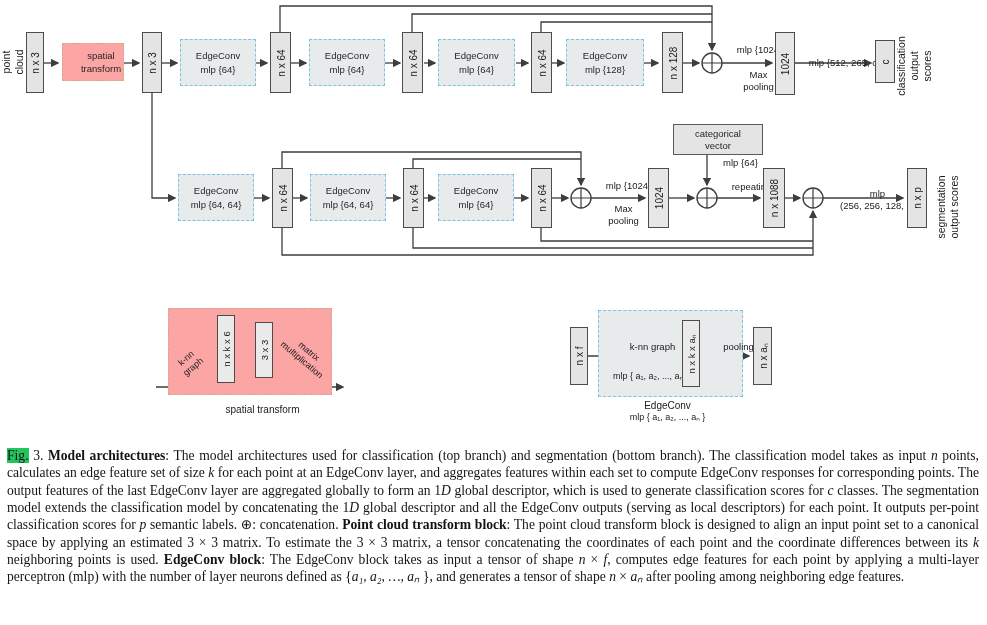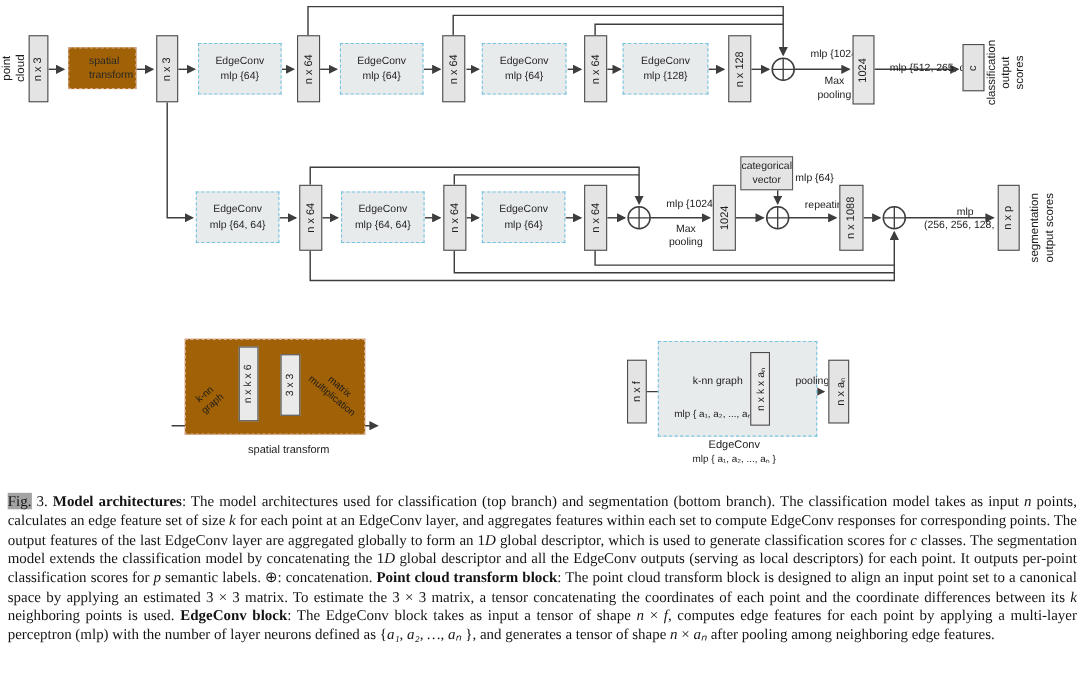--- a/index.html
+++ b/index.html
@@ -13,23 +13,23 @@
   .vbox > span { position: absolute; left: 50%; top: 50%;
                  transform: translate(-50%,-50%) rotate(-90deg);
                  white-space: nowrap; font-size: 10px; color: #202020; }
   .tall1024 { background: #e7e7e7; }
 
   
   .ec { position: absolute; background: #e8ebec; border: 1.5px dashed #79c4e2;
         display: flex; align-items: center; justify-content: center;
         text-align: center; white-space: pre-line; font-size: 9.5px; line-height: 1.4; color:#262626; }
   
-  .st { position: absolute; background: #a16207; border: 1.5px dashed #d8a78c;
+  .st { position: absolute; background: #fca5a5; border: 1.5px dashed #d8a78c;
         display: flex; align-items: center; justify-content: center;
-        white-space: pre-line; font-size: 9.5px; line-height: 1.4; color:#262626;padding-left:16px; }
+        text-align: center; white-space: pre-line; font-size: 9.5px; line-height: 1.4; color:#262626;padding-left:16px; }
   
   .plain { position: absolute; background: #e4e4e4; border: 1.3px solid #5a5a5a;
            display: flex; align-items: center; justify-content: center;
            text-align: center; white-space: pre-line; font-size: 9.5px; line-height: 1.25; color:#262626; }
 
   
   .lbl { position: absolute; transform: translate(-50%,-50%);
          font-size: 9.5px; white-space: pre-line; text-align: center;
          line-height: 1.3; color: #202020; padding-left: 23px; }
   .lbl.small { font-size: 9px; }
@@ -41,21 +41,21 @@
                 white-space: pre-line; text-align: center;
                 font-size: 10.5px; line-height: 1.25; color: #1a1a1a; }
   .rot.diagL > span { transform: translate(-50%,-50%) rotate(-40deg); font-size: 9px; }
   .rot.diagR > span { transform: translate(-50%,-50%) rotate(40deg); font-size: 9px; }
 
   
   .caption { padding: 9px 8px 0 7px; font-family: "Liberation Serif", serif;
              font-size: 13.6px; line-height: 1.275; text-align: justify; color: #141414; }
   .caption .b { font-weight: bold; margin-top: 44px; }
   .caption .i { font-style: italic; }
-  .caption .hl { background: #a3a3a3; }
+  .caption .hl { background: #22c55e; }
 </style>
 </head>
 <body>
 
 <div class="figure">
 
   <svg class="wires" width="987" height="438" viewBox="0 0 987 438">
     <defs>
       <marker id="ah" viewBox="0 0 10 10" refX="8.5" refY="5" markerWidth="6.5" markerHeight="6.5" orient="auto-start-reverse">
         <path d="M0,0 L10,5 L0,10 z" fill="#3d3d3d"></path>
@@ -196,21 +196,21 @@
       <span>n x 64</span>
     </div>
 
   <div class="lbl" style="left:617px; top:186px">mlp {1024}</div>
   <div class="lbl" style="left:612px; top:215px">Max
 pooling</div>
   <div class="vbox tall1024" style="left:648px; top:168px; width:21px; height:60px">
       <span>1024</span>
     </div>
 
-  <div class="plain" style="left:673px; top:142px; width:48px; height:31px"><span>categorical
+  <div class="plain" style="left:673px; top:124px; width:90px; height:31px"><span>categorical
 vector</span></div>
   <div class="lbl" style="left:729px; top:163px">mlp {64}</div>
   <div class="lbl" style="left:740px; top:187px">repeating</div>
 
   <div class="vbox" style="left:763px; top:168px; width:22px; height:60px">
       <span>n x 1088</span>
     </div>
   <div class="lbl" style="left:866px; top:200px">mlp
 (256, 256, 128, p)</div>
   <div class="vbox" style="left:907px; top:168px; width:20px; height:60px">

